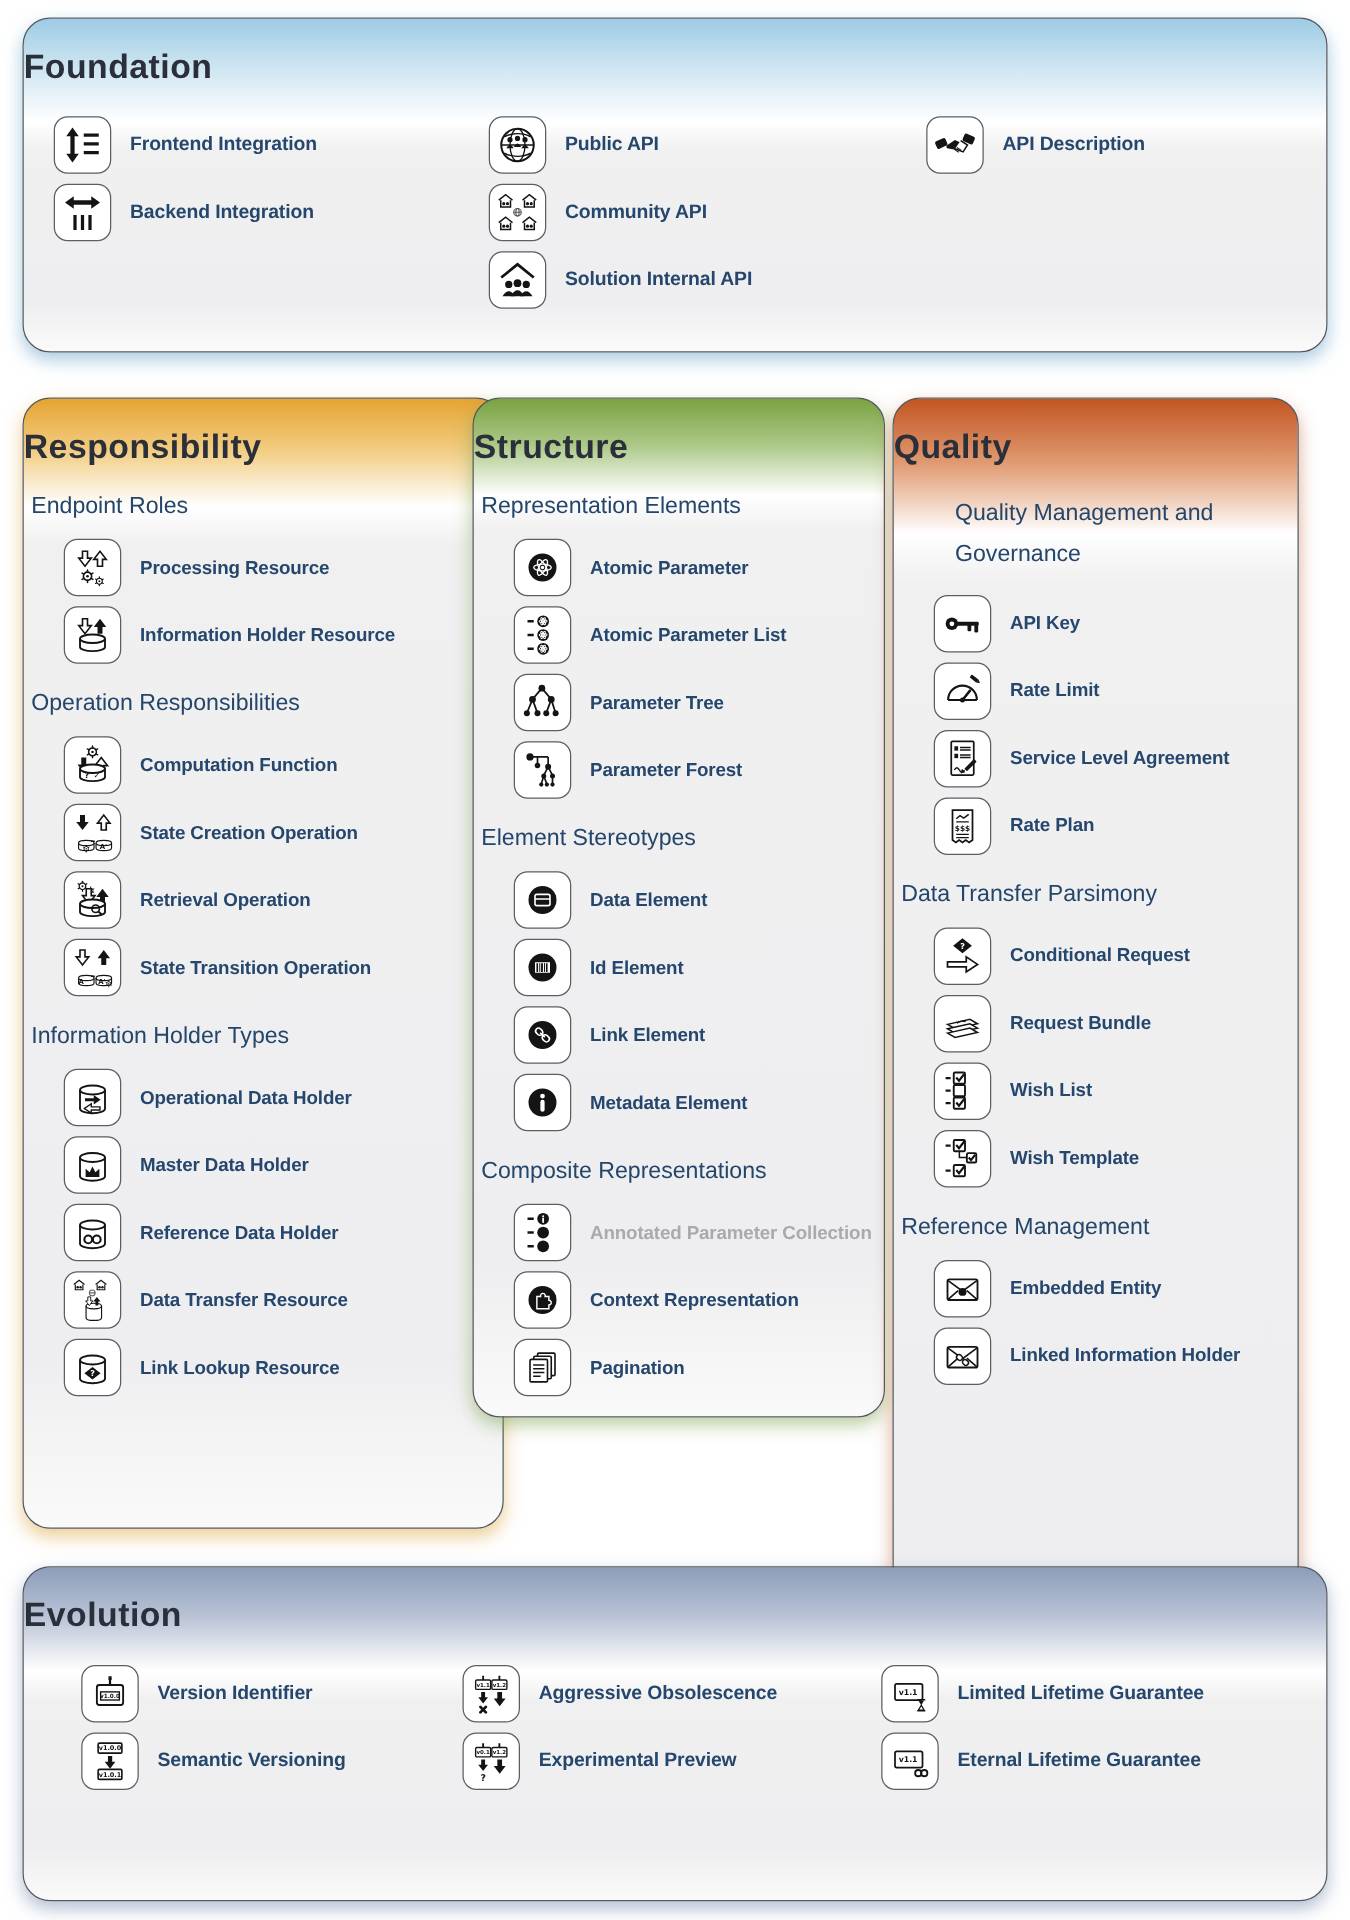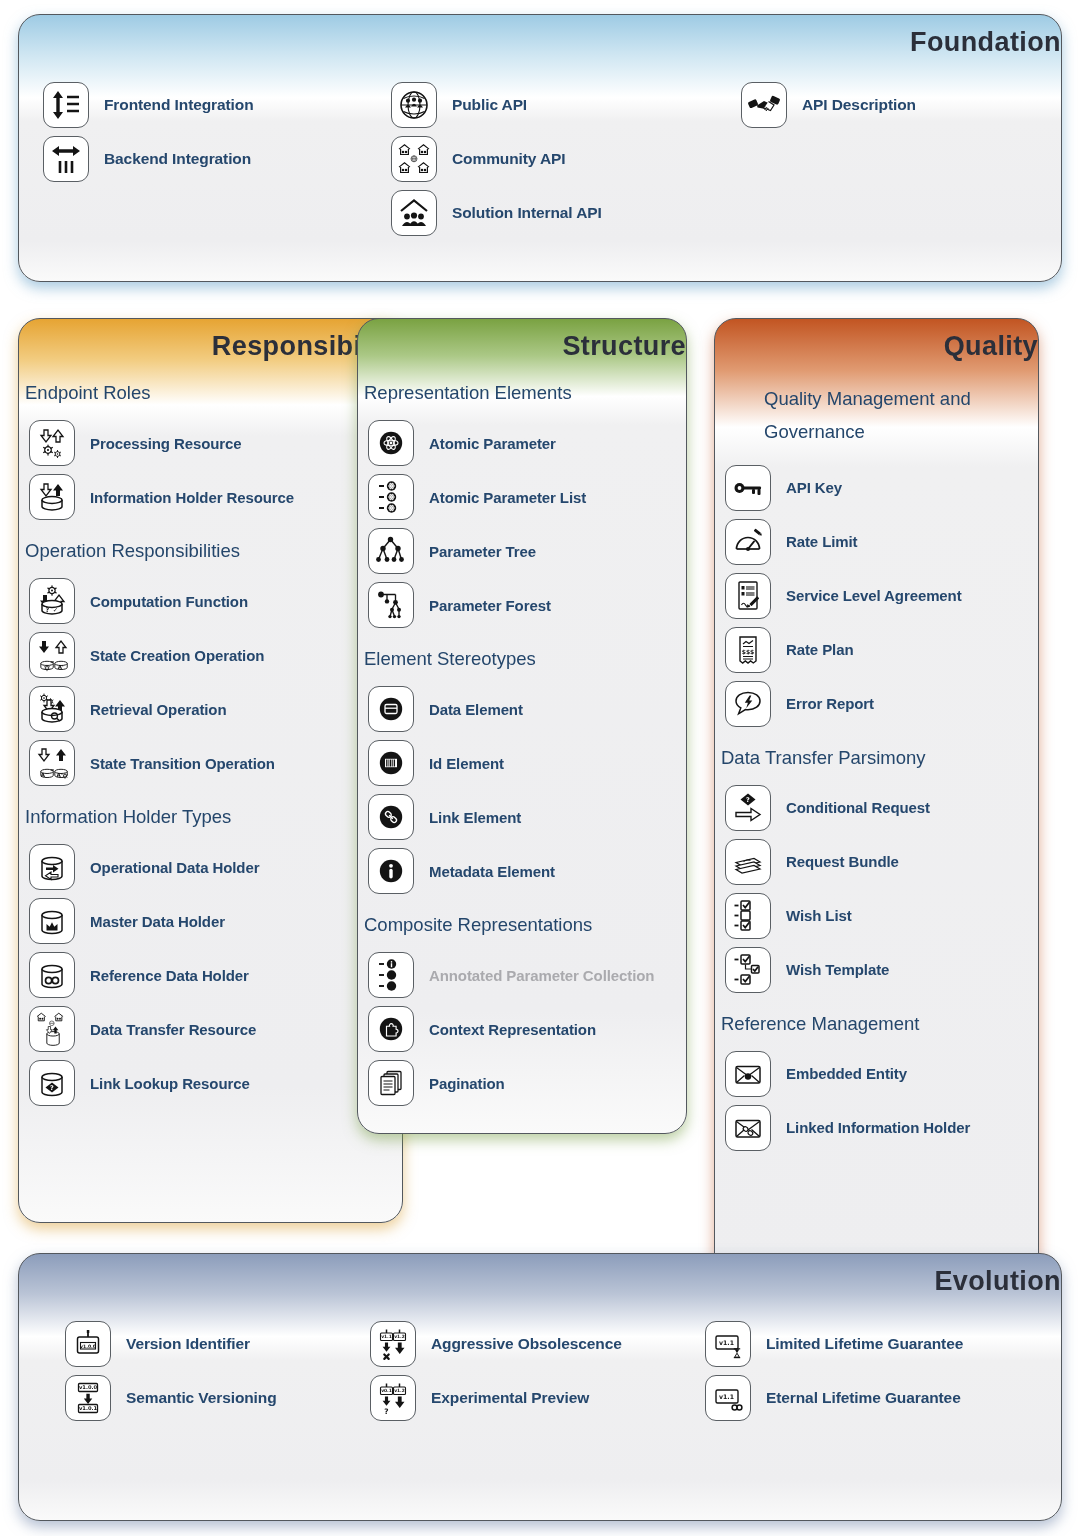--- a/index.html
+++ b/index.html
@@ -5,39 +5,39 @@
   *{box-sizing:border-box;margin:0;padding:0}
   html,body{background:#ffffff}
   body{width:1080px;height:1536px;font-family:"Liberation Sans",sans-serif;position:relative;overflow:hidden}
 
   .panel{position:absolute;border:1px solid #53585e;border-radius:22px;overflow:hidden}
   .panel-short{background:linear-gradient(180deg,var(--g1) 0%,var(--g2) 15%,#ffffff 31%,#f0f0f1 40%,#eeeef0 85%,#fafafa 100%)}
   .panel-tall{background:linear-gradient(180deg,var(--g1) 0%,var(--g2) 4.5%,#ffffff 9.5%,#f0f0f1 13%,#eeeef0 85%,#fafafa 100%)}
 
   #foundation{left:18px;top:14px;width:1044px;height:268px;--g1:var(--foundation,#9ecbe4);--g2:#cfe6f2;box-shadow:0 6px 14px rgba(100,160,200,.55)}
   #responsibility{left:18px;top:318px;width:385px;height:905px;--g1:var(--responsibility,#e6a433);--g2:#f2cc80;box-shadow:0 6px 14px rgba(220,160,50,.5)}
-  #structure{left:357px;top:318px;width:330px;height:816px;--g1:var(--structure,#7aa242);--g2:#abc886;box-shadow:0 6px 14px rgba(120,160,70,.5)}
+  #structure{left:378px;top:318px;width:330px;height:816px;--g1:var(--structure,#7aa242);--g2:#abc886;box-shadow:0 6px 14px rgba(120,160,70,.5)}
   #quality{left:714px;top:318px;width:325px;height:1140px;--g1:var(--quality,#c25522);--g2:#e09a71;box-shadow:0 6px 14px rgba(195,90,40,.5)}
   #evolution{left:18px;top:1253px;width:1044px;height:268px;--g1:var(--evolution,#8c9dbb);--g2:#bac4d6;box-shadow:0 6px 14px rgba(120,140,175,.55)}
 
-  .title{text-align:right;font-weight:bold;font-size:27px;letter-spacing:.4px;color:var(--panel_title,#2b2f3a);padding-top:12px}
+  .title{text-align:left;font-weight:bold;font-size:27px;letter-spacing:.4px;color:var(--panel_title,#2b2f3a);padding-top:23px}
 
   .cols{display:flex;margin-top:24px;padding:0 0 0 24px}
   #foundation .col1{width:348px}#foundation .col2{width:350px}
   #evolution .cols{padding-left:46px}
   #evolution .col1{width:305px}#evolution .col2{width:335px}
 
   .row{display:flex;align-items:center;height:46px;margin-bottom:8px}
   .ib{flex:0 0 46px;width:46px;height:46px;background:#fff;border:1.7px solid #5a5f64;border-radius:11px;display:flex;align-items:center;justify-content:center}
   .ib svg{display:block}
   .lbl{margin-left:15px;font-weight:bold;font-size:15.5px;color:var(--label,#25476d);letter-spacing:-.1px}
 
   .ghead{text-align:left;font-weight:normal;font-size:18.5px;color:var(--heading,#24466b);margin:20px 6px 16px}
   .ghead-narrow{max-width:225px;margin-left:auto;margin-right:auto;line-height:1.8}
-  .glist{padding-left:10px}
+  .glist{padding-left:32px}
   .glist .lbl{font-size:15px}
   .muted{color:var(--muted_label,#aaaaae)}
 
   .ib text{font-family:"DejaVu Sans",sans-serif;fill:#141414;font-weight:bold}
 </style>
 </head>
 <body>
 
 <svg style="position:absolute;width:0;height:0" aria-hidden="true">
   <defs>
@@ -631,29 +631,20 @@
             <path d="M9 4 h16 v24 l-2.7 2 -2.7 -2 -2.6 2 -2.7 -2 -2.6 2 -2.7 -2 z" fill="#ffffff" stroke="#141414" stroke-width="1.4"></path>
             <polyline points="12,11 15,8.5 18,10.5 22,7.5" fill="none" stroke="#141414" stroke-width="1.2"></polyline>
             <line x1="12" y1="13.5" x2="22" y2="13.5" stroke="#141414" stroke-width="1"></line>
             <text x="17" y="21" font-size="6" text-anchor="middle">$$$</text>
             <line x1="12" y1="23.5" x2="22" y2="23.5" stroke="#141414" stroke-width="1"></line>
             <line x1="12" y1="26" x2="22" y2="26" stroke="#141414" stroke-width="1"></line>
           </svg>
         </span>
       <span class="lbl">Rate Plan</span>
     </div>
-    <div class="row">
-      <span class="ib">
-          <svg width="34" height="34" viewBox="0 0 34 34">
-            <path d="M17 5.5 C10 5.5 5 9.2 5 14 c0 2.9 1.9 5.4 4.8 6.9 L7.6 26.8 l6.8 -4.3 c.8 .1 1.7 .2 2.6 .2 c7 0 12 -3.7 12 -8.7 C29 9.2 24 5.5 17 5.5 z" fill="#ffffff" stroke="#141414" stroke-width="1.5"></path>
-            <polygon points="18.6,8.5 13.8,15.8 16.9,15.8 15.2,21.3 21.3,13.6 18.2,13.6 20.3,8.5" fill="#141414"></polygon>
-          </svg>
-        </span>
-      <span class="lbl">Error Report</span>
-    </div>
   </div>
 
   <h2 class="ghead">Data Transfer Parsimony</h2>
   <div class="glist">
     <div class="row">
       <span class="ib">
           <svg width="34" height="34" viewBox="0 0 34 34">
             <polygon points="17,2.5 24.5,8.5 17,14.5 9.5,8.5" fill="#141414"></polygon>
             <text x="17" y="11" font-size="6.5" text-anchor="middle" style="fill:#fff">?</text>
             <polygon points="5,21.5 20,21.5 20,17.5 29,23.5 20,29.5 20,25.5 5,25.5" fill="#ffffff" stroke="#141414" stroke-width="1.4"></polygon>

